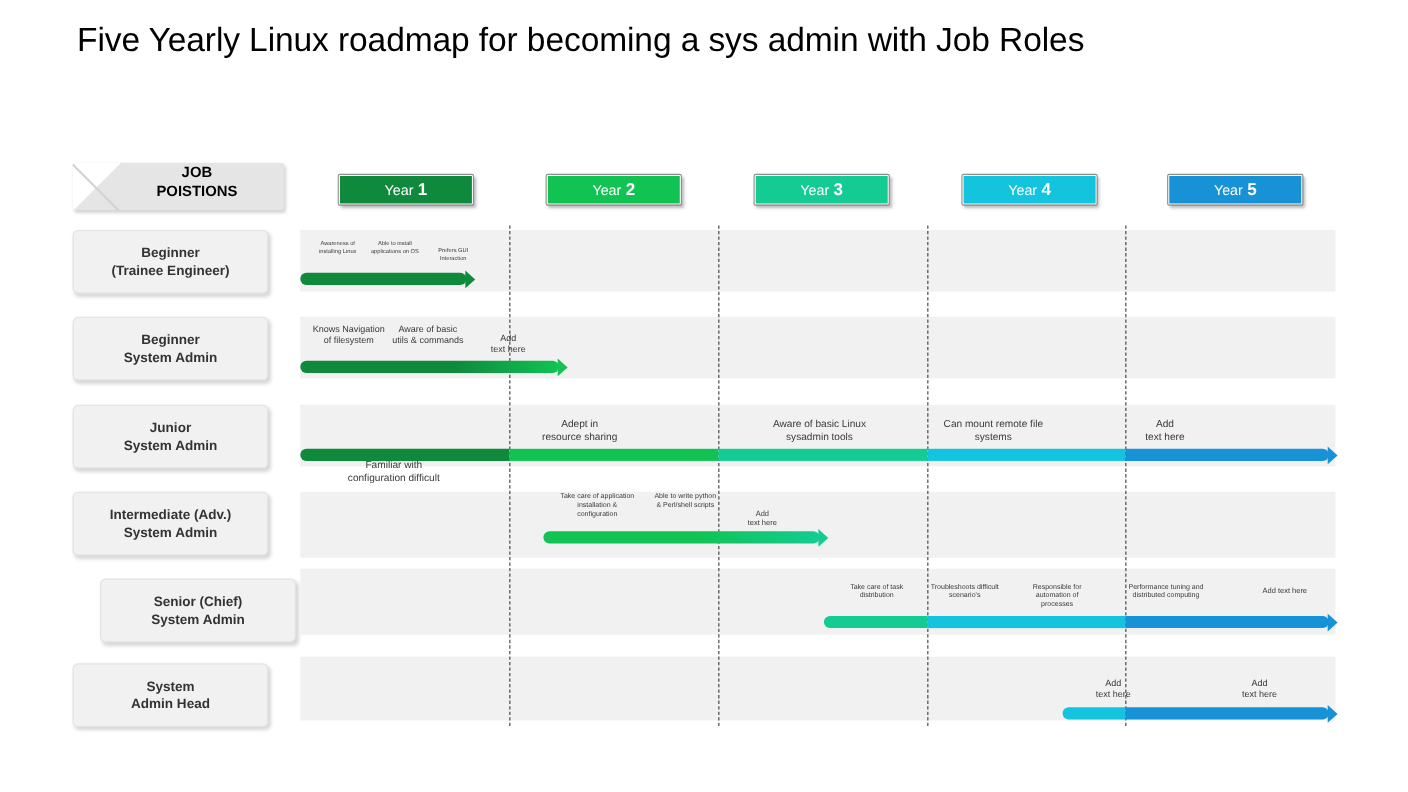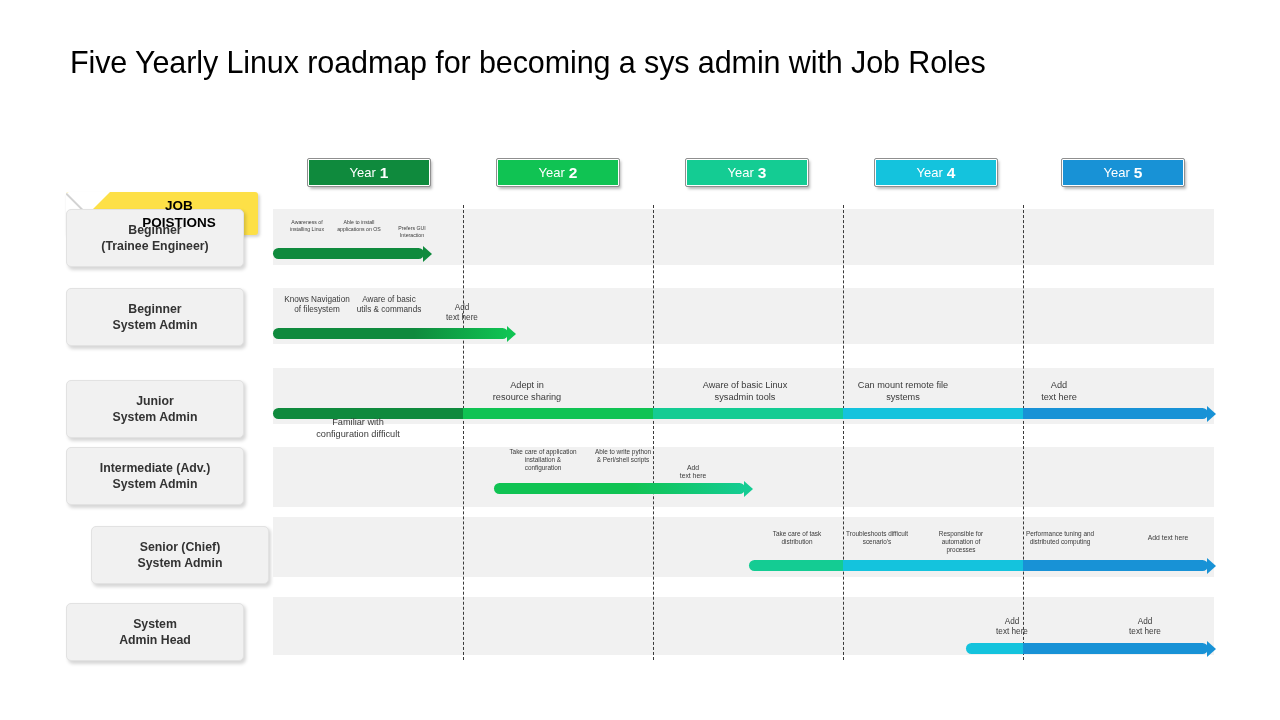--- a/index.html
+++ b/index.html
@@ -6,36 +6,35 @@
   html, body {
     width: 1280px; height: 720px;
     background: #ffffff;
     font-family: "Liberation Sans", sans-serif;
     overflow: hidden;
   }
   .slide { position: relative; width: 1280px; height: 720px; background: #fff; }
 
   
   .title {
-    position: absolute; left: 70px; top: 45px;
+    position: absolute; left: 70px; top: 19px;
     width: 1150px;
     font-size: 30.5px; font-weight: 400; color: #000;
     letter-spacing: -0.1px; white-space: nowrap;
   }
 
   
   .job-header {
     position: absolute; left: 66px; top: 148px;
     width: 192px; height: 43px;
-    background: #fde047;
+    background: #e5e5e5;
     border-radius: 3px;
     box-shadow: 1.5px 2px 3px rgba(0,0,0,0.17);
-    display: flex; align-items: center; justify-content: center;
+    display: flex; justify-content: center;
     overflow: hidden;
-    margin-top: 44px;
   }
   .job-header .corner {
     position: absolute; left: -2px; top: -2px;
     width: 0; height: 0;
     border-left: 48px solid #ffffff;
     border-bottom: 48px solid transparent;
   }
   .job-header .corner-line {
     position: absolute; left: -3px; top: -3px;
     width: 68px; height: 2px;
@@ -132,21 +131,21 @@
           <div>Beginner</div>
           <div>(Trainee Engineer)</div>
         </div>
       </div>
       <div class="job-box" style="top: 288px;">
         <div>
           <div>Beginner</div>
           <div>System Admin</div>
         </div>
       </div>
-      <div class="job-box" style="top: 380px;">
+      <div class="job-box" style="top: 368px;">
         <div>
           <div>Junior</div>
           <div>System Admin</div>
         </div>
       </div>
       <div class="job-box" style="top: 447px;">
         <div>
           <div>Intermediate (Adv.)</div>
           <div>System Admin</div>
         </div>

